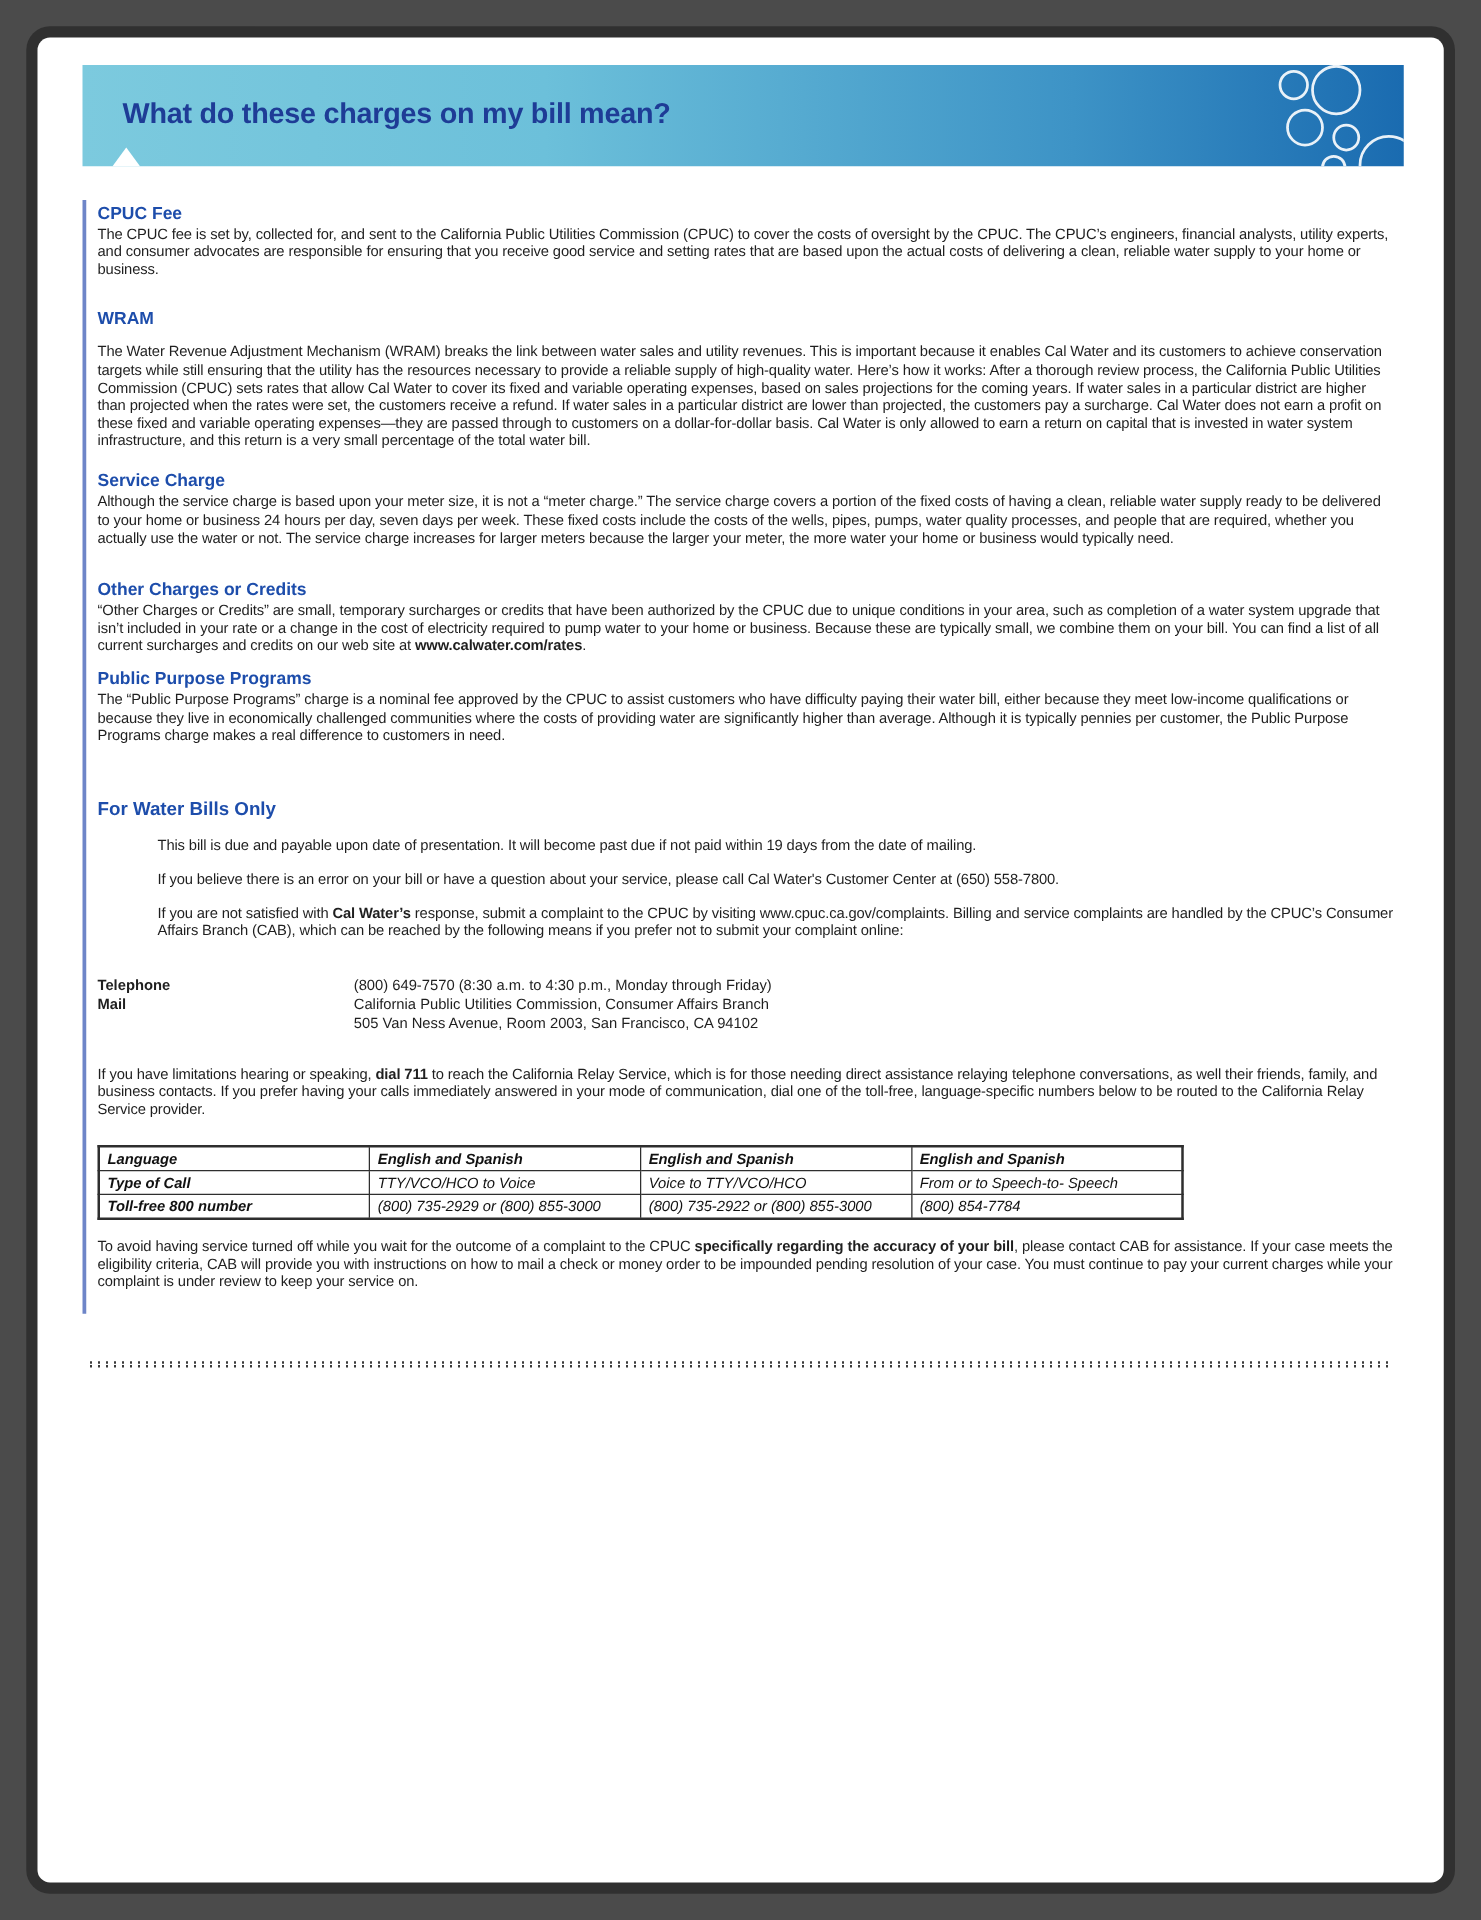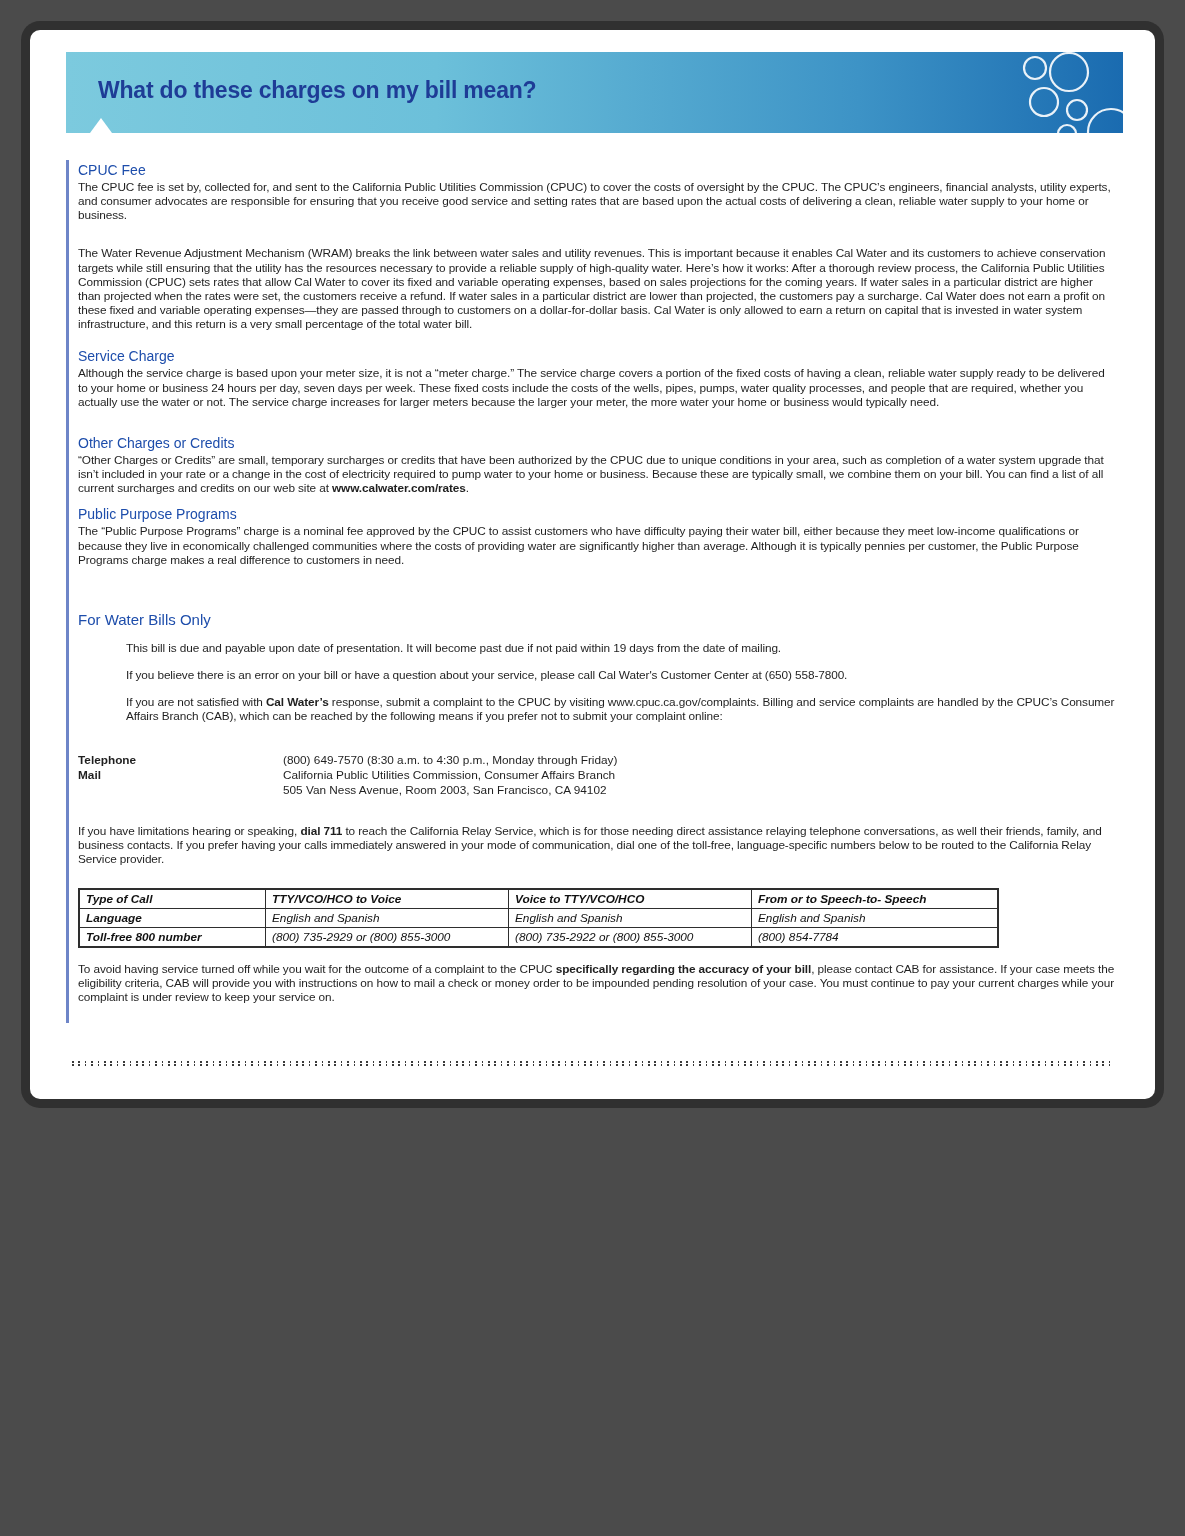--- a/index.html
+++ b/index.html
@@ -5,21 +5,21 @@
   html,body{margin:0;padding:0;}
   body{
     width:1185px;height:1536px;
     background:#4b4b4b;
     font-family:"Liberation Sans", sans-serif;
     position:relative;
     -webkit-font-smoothing:antialiased;
   }
   .page{
     position:absolute;left:30px;top:30px;
-    width:1125px;height:1069px;
+    width:1125px;height:1476px;
     background:#ffffff;
     border-radius:10px;
     box-shadow:0 0 0 9px #303030;
     overflow:hidden;
   }
   
   .banner{
     position:relative;
     margin:22px 32px 0 36px;
     height:81px;
@@ -43,21 +43,21 @@
   .bubbles{position:absolute;right:0;top:0;height:81px;width:180px;}
   
   .content{
     margin:27px 38px 0 36px;
     border-left:3px solid #6e85c8;
     padding:2px 0 18px 9px;
     color:#1f1f1f;
   }
   .h{
     margin:0;
-    font-size:14px;font-weight:400;
+    font-size:14px;font-weight:700;
     color:#1d4dab;
   }
   .h-big{font-size:15px;margin-top:44px;}
   .body{
     margin:2px 0 0 0;
     font-size:11.8px;
     line-height:1.2;
     letter-spacing:-0.1px;
     color:#1f1f1f;
   }
@@ -129,20 +129,21 @@
   </div>
 
   <div class="content">
 
     <section>
       <h2 class="h">CPUC Fee</h2>
       <p class="body"><span>The CPUC fee is set by, collected for, and sent to the California Public Utilities Commission (CPUC) to cover the costs of oversight by the CPUC. The CPUC’s engineers, financial analysts, utility experts, and consumer advocates are responsible for ensuring that you receive good service and setting rates that are based upon the actual costs of delivering a clean, reliable water supply to your home or business.</span></p>
     </section>
 
     <section class="mt-wram gap-after-h">
+      <h2 class="h">WRAM</h2>
       <p class="body"><span>The Water Revenue Adjustment Mechanism (WRAM) breaks the link between water sales and utility revenues. This is important because it enables Cal Water and its customers to achieve conservation targets while still ensuring that the utility has the resources necessary to provide a reliable supply of high-quality water. Here’s how it works: After a thorough review process, the California Public Utilities Commission (CPUC) sets rates that allow Cal Water to cover its fixed and variable operating expenses, based on sales projections for the coming years. If water sales in a particular district are higher than projected when the rates were set, the customers receive a refund. If water sales in a particular district are lower than projected, the customers pay a surcharge. Cal Water does not earn a profit on these fixed and variable operating expenses—they are passed through to customers on a dollar-for-dollar basis. Cal Water is only allowed to earn a return on capital that is invested in water system infrastructure, and this return is a very small percentage of the total water bill.</span></p>
     </section>
 
     <section class="mt-service">
       <h2 class="h">Service Charge</h2>
       <p class="body"><span>Although the service charge is based upon your meter size, it is not a “meter charge.” The service charge covers a portion of the fixed costs of having a clean, reliable water supply ready to be delivered to your home or business 24 hours per day, seven days per week. These fixed costs include the costs of the wells, pipes, pumps, water quality processes, and people that are required, whether you actually use the water or not. The service charge increases for larger meters because the larger your meter, the more water your home or business would typically need.</span></p>
     </section>
 
     <section class="mt-other">
       <h2 class="h">Other Charges or Credits</h2>
@@ -174,30 +175,30 @@
         <span class="lbl"></span>
         <span class="val">505 Van Ness Avenue, Room 2003, San Francisco, CA 94102</span>
       </div>
     </div>
 
     <p class="body relay"><span>If you have limitations hearing or speaking, </span><span class="b">dial 711</span><span> to reach the California Relay Service, which is for those needing direct assistance relaying telephone conversations, as well their friends, family, and business contacts. If you prefer having your calls immediately answered in your mode of communication, dial one of the toll-free, language-specific numbers below to be routed to the California Relay Service provider.</span></p>
 
     <table class="relay-table">
       <tbody>
           <tr>
+        <td>Language</td>
+        <td>English and Spanish</td>
+        <td>English and Spanish</td>
+        <td>English and Spanish</td>
+      </tr>
+      <tr>
         <td class="col-1">Type of Call</td>
         <td class="col-2">TTY/VCO/HCO to Voice</td>
         <td class="col-3">Voice to TTY/VCO/HCO</td>
         <td class="col-4">From or to Speech-to- Speech</td>
-      </tr>
-      <tr>
-        <td>Language</td>
-        <td>English and Spanish</td>
-        <td>English and Spanish</td>
-        <td>English and Spanish</td>
       </tr>
       <tr>
         <td>Toll-free 800 number</td>
         <td>(800) 735-2929 or (800) 855-3000</td>
         <td>(800) 735-2922 or (800) 855-3000</td>
         <td>(800) 854-7784</td>
       </tr>
     </tbody>
       </table>
 

